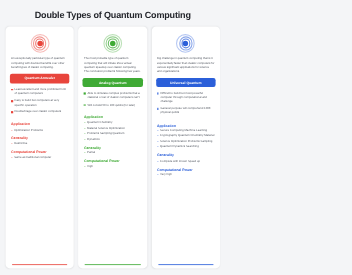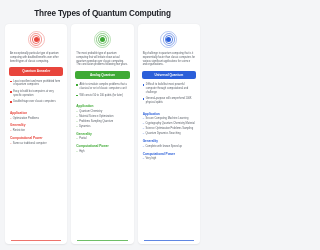--- a/index.html
+++ b/index.html
@@ -79,21 +79,21 @@
   .sec-list { margin: 0 0 3.4px 0; }
   .sec-item { display: flex; gap: 1.4px; margin-bottom: 1.4px; }
   .sec-item .dash { color: var(--accent); font-size: 2.6px; line-height: 1.35; flex: 0 0 auto; }
   .sec-item .txt { font-size: 2.6px; line-height: 1.35; color: #5b6069; }
 </style>
 </head>
 <body>
 
 <div class="page">
 
-  <div class="title">Three Types of Quantum Computing</div>
+  <div class="title">Double Types of Quantum Computing</div>
 
   <div class="cards">
 
     <div class="card" style="--accent:#e8453c">
       <div class="icon-wrap">
         <div class="target">
           <span class="ring r1"></span>
           <span class="ring r2"></span>
           <span class="ring r3"></span>
           <span class="dot"></span>

